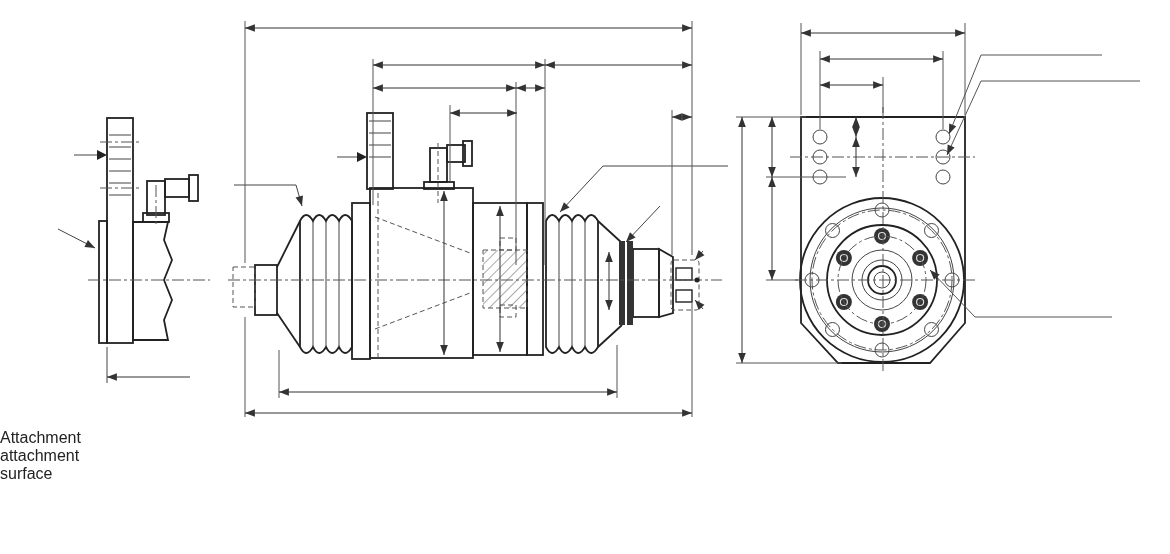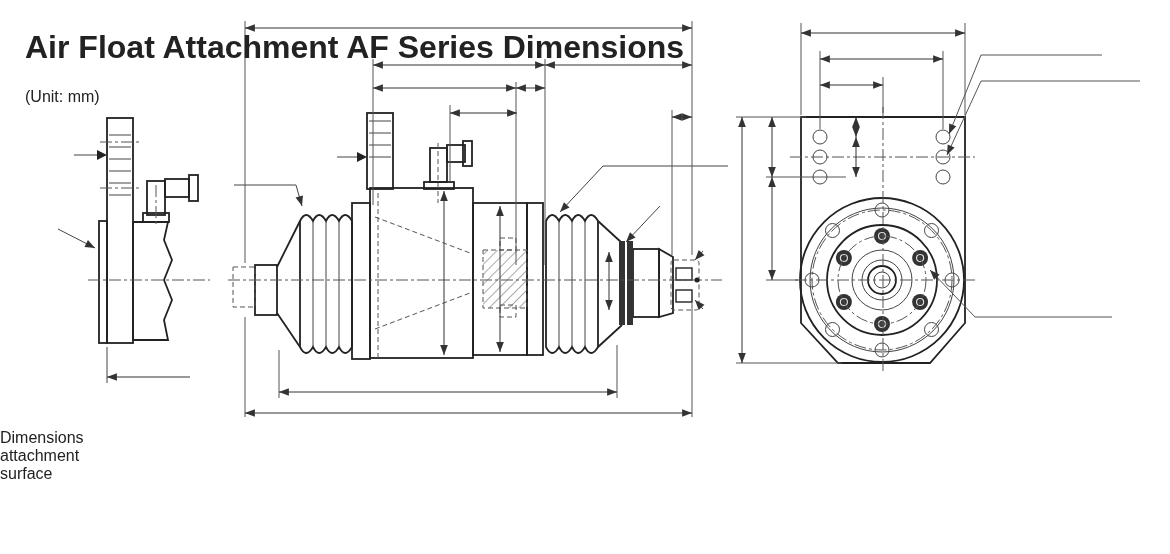--- a/index.html
+++ b/index.html
@@ -20,24 +20,20 @@
   .vbox{position:absolute;border:1px solid #333;padding:2px;background:#fff;box-sizing:border-box;}
   .vbox .in{border:1px solid #333;width:100%;height:100%;display:flex;align-items:center;justify-content:center;
     box-sizing:border-box;}
   .vbox .in span{writing-mode:vertical-rl;transform:rotate(180deg);font-size:11px;white-space:nowrap;color:#1d1d1d;}
 </style>
 </head>
 <body>
 
 <div id="page">
 
-  <div id="titlebar">
-    <h1>Air Float Attachment AF Series Dimensions</h1>
-    <span class="unit">(Unit: mm)</span>
-  </div>
 
   <div id="draw">
     <svg id="linework" width="1170" height="425" viewBox="0 45 1170 425" xmlns="http://www.w3.org/2000/svg">
       <defs>
         <marker id="a" viewBox="0 0 10 8" refX="9.5" refY="4" markerWidth="11" markerHeight="9" orient="auto-start-reverse">
           <path d="M0.5,0.5 L9.5,4 L0.5,7.5 Z" fill="#333"></path>
         </marker>
         <pattern id="h" width="7" height="7" patternTransform="rotate(45)" patternUnits="userSpaceOnUse">
           <line x1="0" y1="0" x2="0" y2="7" stroke="#555" stroke-width="1"></line>
         </pattern>
@@ -234,21 +230,21 @@
         <line x1="856" y1="182" x2="856" y2="222"></line>
         <line x1="772" y1="162" x2="772" y2="222"></line>
         <line x1="772" y1="222" x2="772" y2="325"></line>
         <line x1="742" y1="162" x2="742" y2="408"></line>
       </g>
     </svg>
 
     
     
     <div class="vbox" style="left:46px;top:42px;width:27px;height:156px;">
-        <div class="in"><span>Dimensions attachment surface</span></div>
+        <div class="in"><span>Attachment attachment surface</span></div>
       </div>
     
     
     
     
     
 
     
     
     

